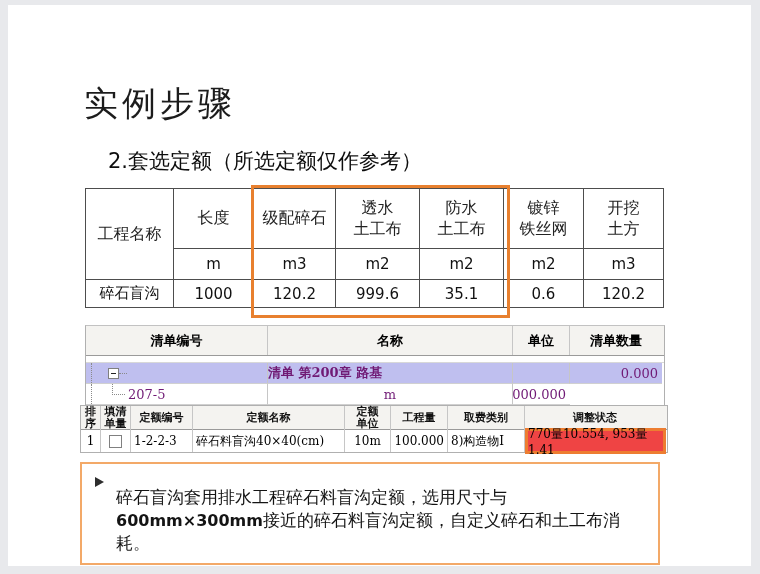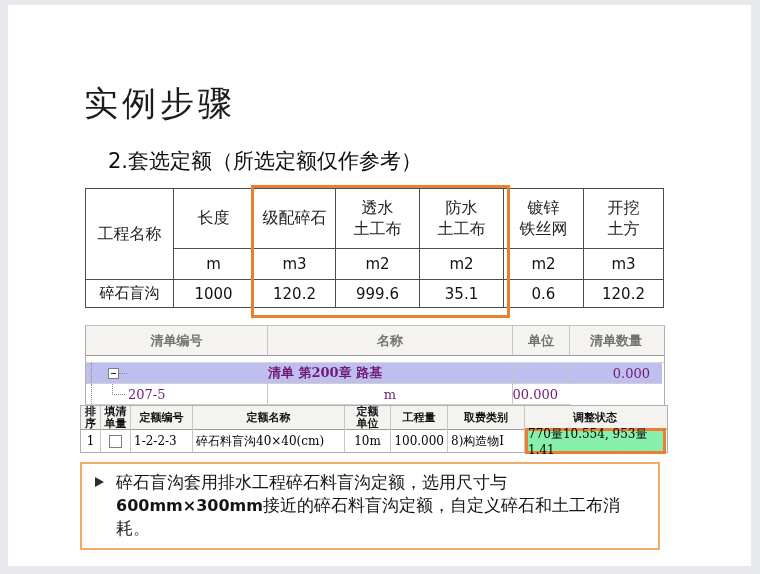--- a/index.html
+++ b/index.html
@@ -33,31 +33,31 @@
   .t1-overlay{position:absolute;left:166px;top:-3px;width:253px;height:127px;
     border:3px solid #E8802F;pointer-events:none;z-index:10;}
 
   
   .t2-wrap{position:absolute;left:85px;top:325px;width:578px;
     font-family:"DejaVu Serif","Liberation Serif",serif;
     border:1px solid #b0b0b0;border-top:1px solid #c2c2c2;background:#fff;}
   .t2-grid{display:grid;grid-template-columns:182px 245px 57px 92px;}
   .t2-head{height:29px;background:#f4f3f0;border-bottom:1px solid #9a9a9a;}
   .t2-head .c{display:flex;align-items:center;justify-content:center;
-    font-size:13px;font-weight:bold;color:#737373;border-right:1px solid #c6c6c6;}
+    font-size:13px;font-weight:bold;color:#000000;border-right:1px solid #c6c6c6;}
   .t2-head .c:last-child{border-right:none;}
   .t2-gap{height:6px;background:#fff;border-bottom:1px solid #d8d8d8;}
   .t2-row{height:21px;}
   .t2-row .c{display:flex;align-items:center;font-size:13px;color:#701a75;
     border-right:1px solid #c6c6c6;border-bottom:1px solid #d0d0d0;
     overflow:hidden;position:relative;}
   .t2-row .c:last-child{border-right:none;}
   .t2-row.hl .c{background:#bfbfef;}
   .t2-name-b{font-weight:bold;}
-  .num{justify-content:flex-end !important;padding-right:12px;}
+  .num{justify-content:flex-end !important;padding-right:4px;}
   .ctr{justify-content:center !important;}
   .tree-root{position:absolute;left:5px;top:0;bottom:0;border-left:1px dotted #8a8a8a;}
   .tree-box{width:9px;height:9px;border:1px solid #7f7f7f;background:#fff;
     margin-left:22px;display:flex;align-items:center;justify-content:center;flex:none;}
   .tree-box::after{content:"";width:5px;height:1px;background:#222;display:block;}
   .tree-stub{width:8px;border-top:1px dotted #8a8a8a;flex:none;}
   .tree-elbow{position:absolute;left:26px;top:-4px;width:12px;height:14px;
     border-left:1px dotted #8a8a8a;border-bottom:1px dotted #8a8a8a;}
   .t2-code{padding-left:42px;}
 
@@ -70,25 +70,25 @@
   .t3-head .c{display:flex;align-items:center;justify-content:center;text-align:center;
     font-size:11px;line-height:1.08;font-weight:bold;color:#111;
     border-right:1px solid #c6c6c6;white-space:pre-line;}
   .t3-head .c:last-child{border-right:none;}
   .t3-row{height:22px;}
   .t3-row .c{display:flex;align-items:center;font-size:12px;color:#000;
     border-right:1px solid #c6c6c6;overflow:visible;position:relative;padding:0 3px;}
   .t3-row .c:last-child{border-right:none;}
   .checkbox{width:11px;height:11px;border:1px solid #808080;background:#fff;margin:0 auto;}
   .status-box{position:absolute;inset:-2px -1px -2px 0;border:3px solid #ED7D31;
-    display:flex;align-items:center;justify-content:center;font-size:12px;background:#86efac;}
+    display:flex;align-items:center;justify-content:center;font-size:12px;background:#ef4444;}
 
   
   .note{position:absolute;left:80px;top:462px;width:580px;box-sizing:border-box;
-    border:2px solid #F3A968;padding:7px 10px 8px 34px;
+    border:2px solid #F3A968;padding:22px 10px 8px 34px;
     font-family:"DejaVu Serif","Liberation Serif",serif;font-size:17px;
     line-height:1.35;color:#141414;}
   .note .b{font-family:"DejaVu Sans","Liberation Sans",sans-serif;font-weight:bold;font-size:16px;}
   .note-bullet{position:absolute;left:13px;top:13px;width:0;height:0;
     border-left:9px solid #2e2e2e;border-top:5px solid transparent;border-bottom:5px solid transparent;}
 </style>
 </head>
 <body>
 
 <div class="page-title serif">实例步骤</div>

